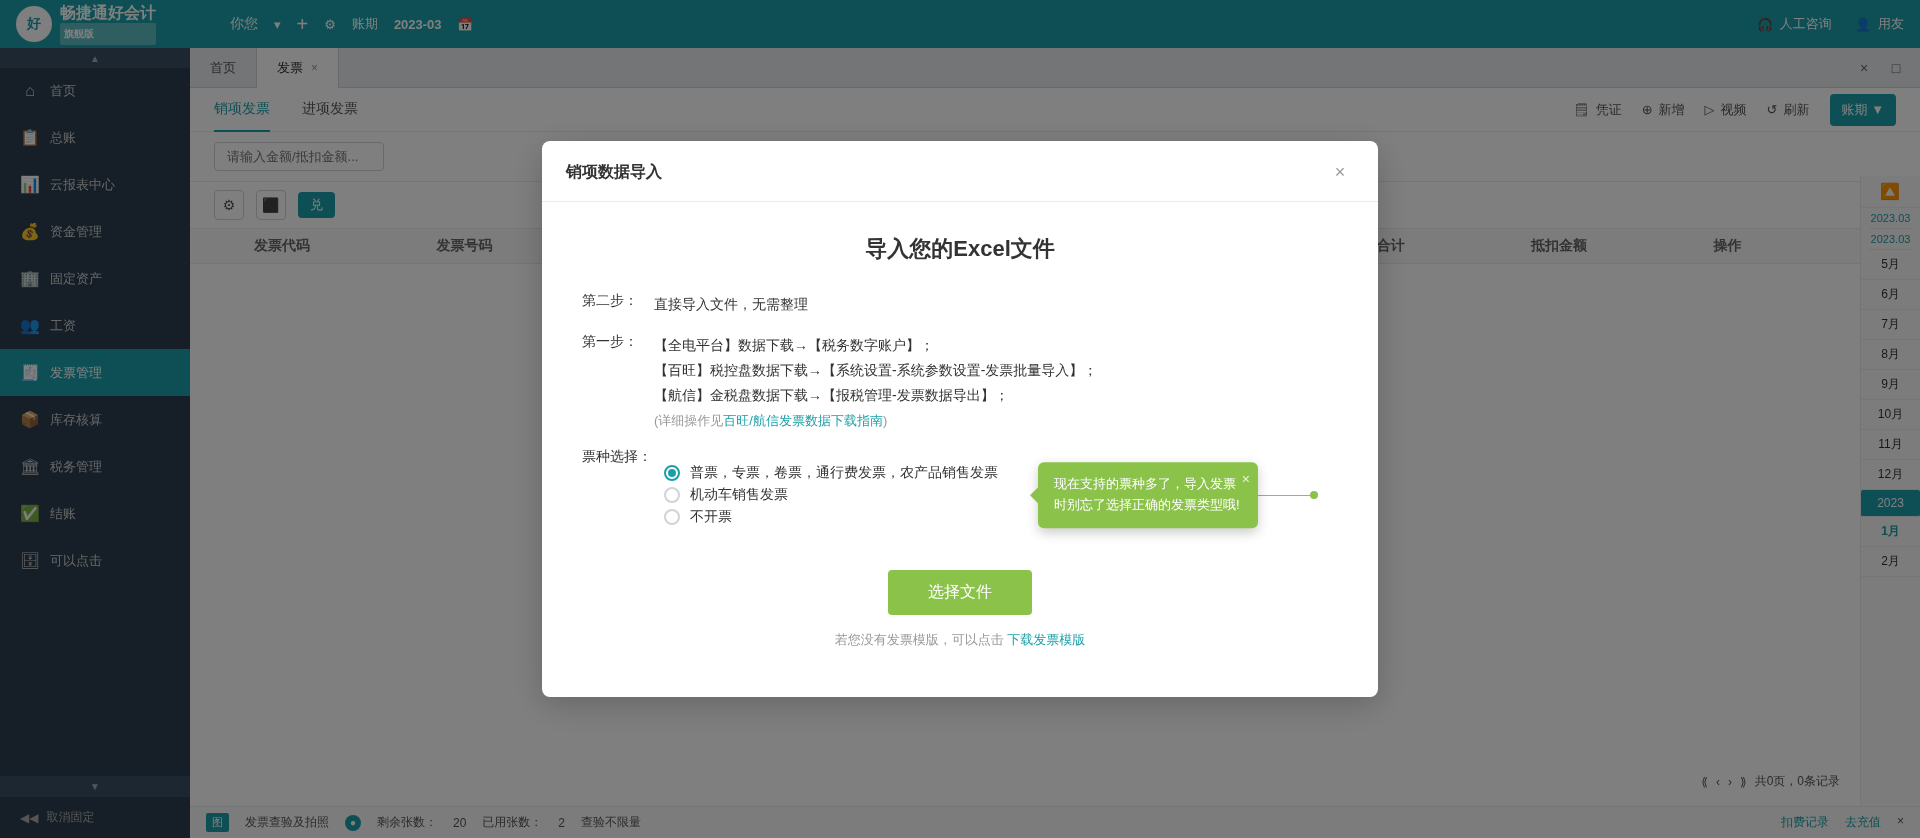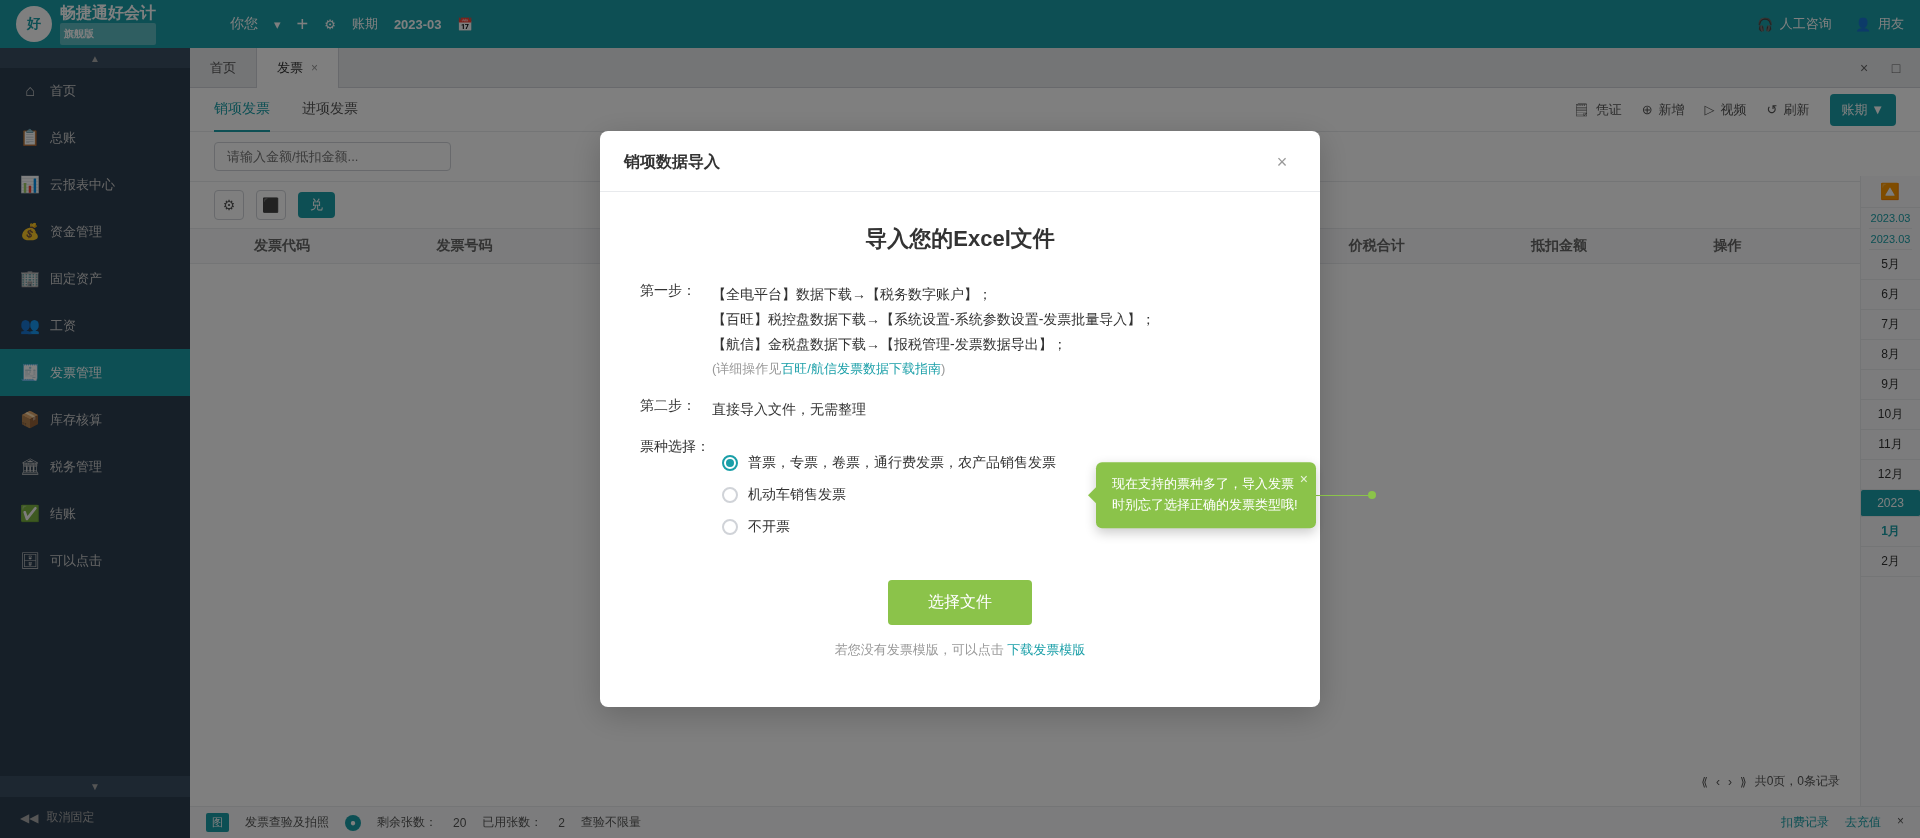--- a/index.html
+++ b/index.html
@@ -91,21 +91,21 @@
     }
     .sub-tab.active { color: #1a9fa8; border-bottom-color: #1a9fa8; font-weight: 500; }
 
     
     .toolbar {
       display: flex; align-items: center; padding: 10px 24px; gap: 16px;
       background: white; border-bottom: 1px solid #e8eaed;
     }
     .search-input {
       border: 1px solid #d0d3d8; border-radius: 4px; padding: 6px 12px;
-      font-size: 13px; width: 237px; color: #999;
+      font-size: 13px; width: 170px; color: #999;
     }
     .toolbar-btn {
       display: flex; align-items: center; gap: 6px; color: #555; cursor: pointer;
       font-size: 13px;
     }
     .btn-primary {
       background: #1a9fa8; color: white; border: none; border-radius: 4px;
       padding: 7px 12px; cursor: pointer; font-size: 13px;
     }
 
@@ -158,42 +158,42 @@
       padding: 8px 0;
     }
 
     
     .modal-overlay {
       position: fixed; top: 0; left: 0; right: 0; bottom: 0;
       background: rgba(0,0,0,0.5); z-index: 1000;
       display: flex; align-items: center; justify-content: center;
     }
     .modal {
-      background: white; border-radius: 8px; width: 720px;
+      background: white; border-radius: 8px; width: 836px;
       box-shadow: 0 8px 32px rgba(0,0,0,0.2); position: relative;
     }
     .modal-header {
       padding: 18px 24px 14px; border-bottom: 1px solid #e8eaed;
       display: flex; align-items: center; justify-content: space-between;
     }
     .modal-title { font-size: 16px; font-weight: bold; color: #333; }
     .modal-close {
       font-size: 18px; color: #999; cursor: pointer;
       width: 28px; height: 28px; display: flex; align-items: center; justify-content: center;
     }
     .modal-body { padding: 32px 40px; }
     .modal-main-title {
       font-size: 22px; font-weight: bold; color: #333; text-align: center; margin-bottom: 28px;
     }
     .step-row { display: flex; gap: 12px; margin-bottom: 16px; }
     .step-label { font-size: 14px; color: #333; white-space: nowrap; font-weight: 500; min-width: 60px; }
     .step-content { font-size: 14px; color: #333; line-height: 1.8; }
     .step-link { color: #1a9fa8; cursor: pointer; text-decoration: none; }
     .step-note { color: #999; font-size: 13px; }
-    .radio-group { margin: 16px 0; display: flex; flex-direction: column; gap: 14px; }
+    .radio-group { margin: 16px 0; display: flex; flex-direction: column; gap: 4px; }
     .radio-item { display: flex; align-items: center; gap: 10px; font-size: 14px; color: #333; }
     .radio-circle {
       width: 16px; height: 16px; border-radius: 50%; border: 2px solid #d0d3d8;
       display: flex; align-items: center; justify-content: center; cursor: pointer;
     }
     .radio-circle.selected { border-color: #1a9fa8; }
     .radio-dot { width: 8px; height: 8px; border-radius: 50%; background: #1a9fa8; }
     .select-file-btn {
       background: #8bc34a; color: white; border: none; border-radius: 4px;
       padding: 12px 40px; font-size: 16px; cursor: pointer; display: block;
@@ -430,37 +430,37 @@
 
 <div class="modal-overlay">
   <div class="modal">
     <div class="modal-header">
       <span class="modal-title">销项数据导入</span>
       <span class="modal-close">×</span>
     </div>
     <div class="modal-body">
       <div class="modal-main-title">导入您的Excel文件</div>
 
+      <div class="step-row" style="margin-top:8px;">
+        <span class="step-label">第二步：</span>
+        <span class="step-content">直接导入文件，无需整理</span>
+      </div>
+
       <div class="step-row">
         <span class="step-label">第一步：</span>
         <div class="step-content">
           <div>【全电平台】数据下载→【税务数字账户】；</div>
           <div>【百旺】税控盘数据下载→【系统设置-系统参数设置-发票批量导入】；</div>
           <div>【航信】金税盘数据下载→【报税管理-发票数据导出】；</div>
           <div class="step-note">
             (详细操作见<a class="step-link">百旺/航信发票数据下载指南</a>)
           </div>
         </div>
       </div>
 
-      <div class="step-row" style="margin-top:8px;">
-        <span class="step-label">第二步：</span>
-        <span class="step-content">直接导入文件，无需整理</span>
-      </div>
-
       <div class="step-row" style="margin-top:12px; align-items:flex-start; position:relative;">
         <span class="step-label">票种选择：</span>
         <div class="radio-group">
 
           <div class="radio-item">
             <div class="radio-circle selected">
               <div class="radio-dot"></div>
             </div>
             <span>普票，专票，卷票，通行费发票，农产品销售发票</span>
           </div>

